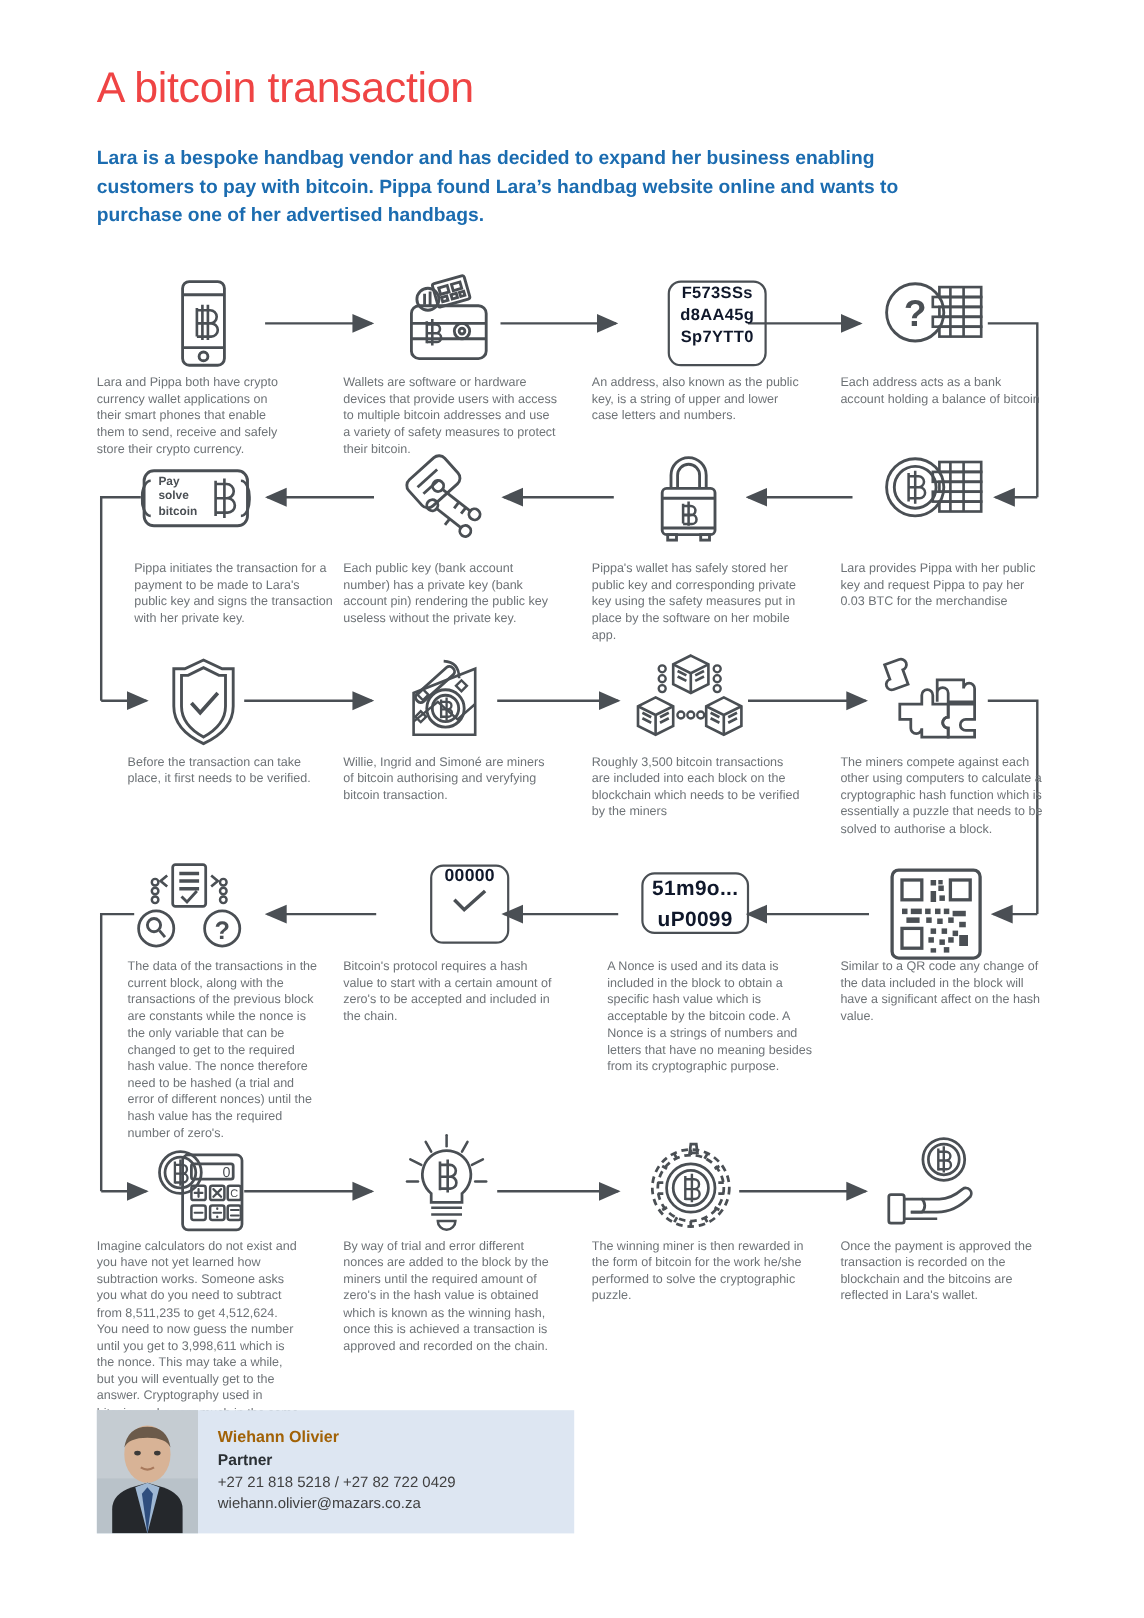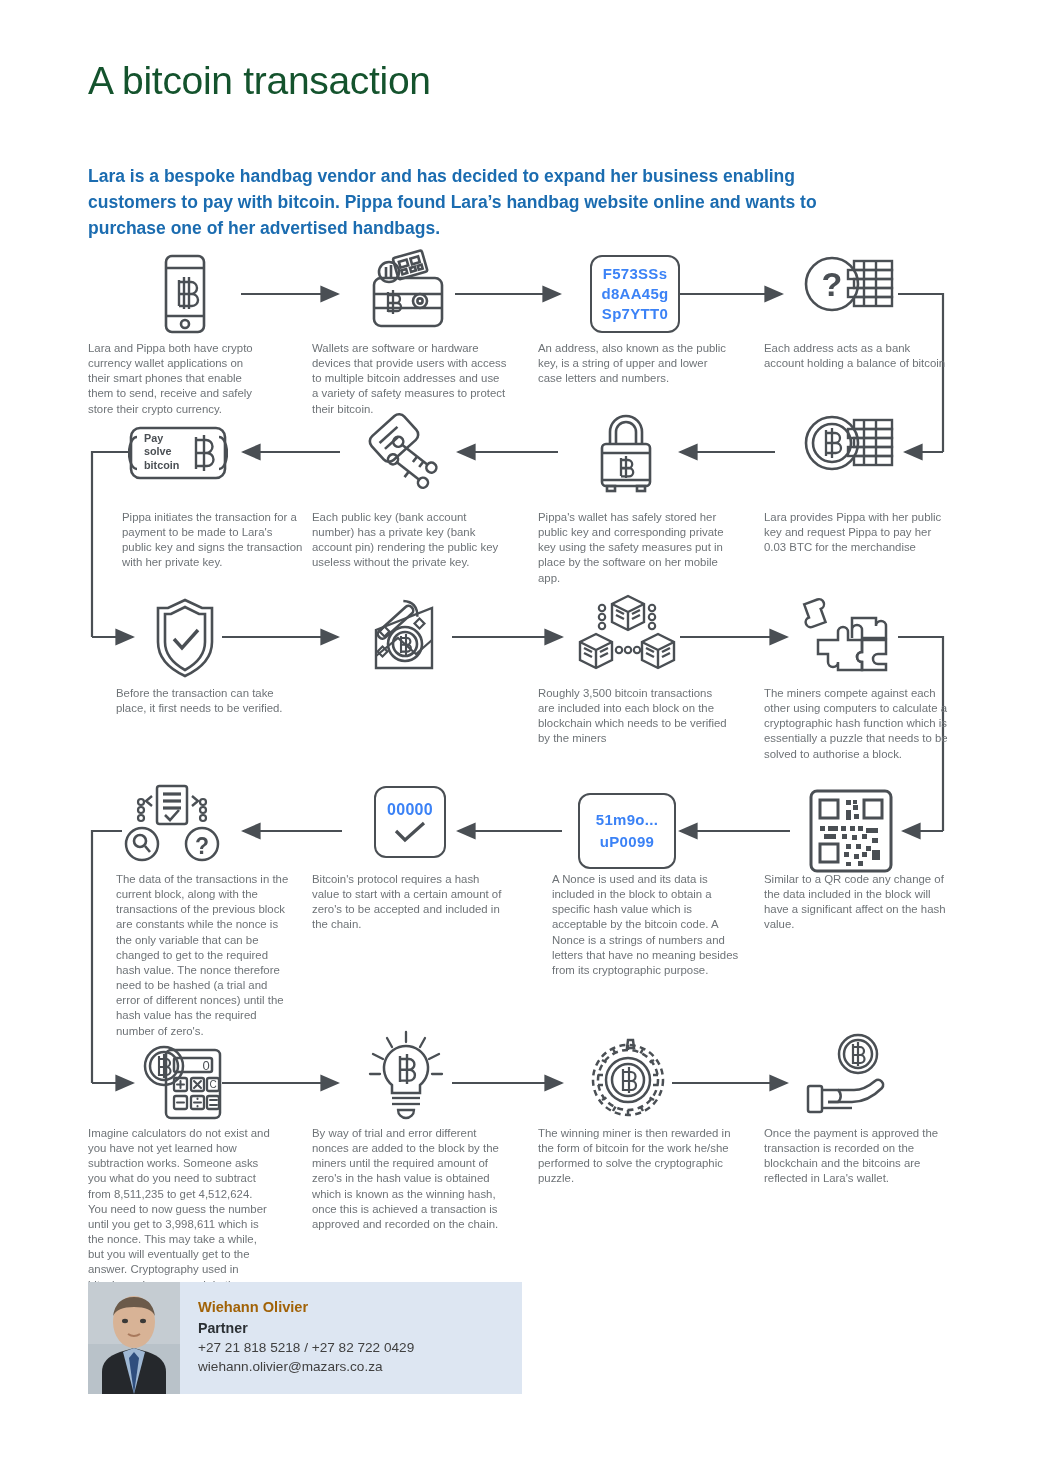--- a/index.html
+++ b/index.html
@@ -16,34 +16,33 @@
     overflow: hidden;
   }
 
   
   #page-title {
     position: absolute;
     left: 88px;
     top: 60px;
     font-size: 39px;
     font-weight: 400;
-    color: #14532d;
+    color: #ef4444;
     letter-spacing: -0.3px;
     line-height: 1.1;
   }
   #intro-text {
     position: absolute;
     left: 88px;
     top: 131px;
     width: 760px;
     font-size: 17.5px;
     font-weight: bold;
     color: #1b6cb0;
     line-height: 1.48;
-    margin-top: 33px;
   }
 
   
   #flow {
     position: absolute;
     left: 0;
     top: 0;
     width: 1040px;
     height: 1471px;
   }
@@ -71,24 +70,24 @@
   }
 
   
   .chip {
     box-sizing: border-box;
     border: 2.6px solid #4a4f54;
     border-radius: 12px;
     display: flex;
     flex-direction: column;
     align-items: center;
-    justify-content: center;
-    color: #3b82f6;
+    color: #0f172a;
     font-weight: bold;
     letter-spacing: 0.3px;
+    margin-left: 17px;
   }
   .chip .line { white-space: pre; }
 
   
   #contact-card {
     position: absolute;
     left: 88px;
     top: 1282px;
     width: 434px;
     height: 112px;
@@ -331,20 +330,21 @@
         <rect x="21" y="52" width="7" height="7" transform="rotate(45 24.5 55.5)"></rect>
       </g>
       <circle cx="47" cy="48" r="17"></circle>
         <circle cx="47" cy="48" r="12"></circle>
       <g stroke-width="2.1">
         <path d="M43 40 v17 M48 38 v21"></path>
         <path d="M43 42 h6 a3.4 3.4 0 0 1 0 6.8 h-6 M43 48.8 h6.5 a3.4 3.4 0 0 1 0 6.8 h-6.5"></path>
       </g>
     </svg>
   </div>
+  <div class="caption" style="left:312px;top:686px;width:194px;">Willie, Ingrid and Simoné are miners of bitcoin authorising and veryfying bitcoin transaction.</div>
 
   <div class="icon-box" style="left:572px;top:594px;width:110px;height:88px;">
     <svg width="110" height="88" viewBox="0 0 110 88" fill="none" stroke="#4a4f54" stroke-width="2.4">
 
       <g transform="translate(40,2)">
         <path d="M16 0 L32 8 L32 26 L16 34 L0 26 L0 8 Z"></path>
         <path d="M0 8 L16 16 L32 8 M16 16 L16 34"></path>
         <path d="M4 14 L12 18 M4 19 L12 23 M20 18 L28 14 M20 23 L28 19"></path>
       </g>
 
@@ -420,21 +420,21 @@
           <rect x="46" y="66" width="5" height="5"></rect>
         <rect x="54" y="64" width="5" height="5"></rect>
         <rect x="64" y="62" width="8" height="10"></rect>
         <rect x="38" y="74" width="5" height="4"></rect>
           <rect x="50" y="73" width="5" height="5"></rect>
       </g>
     </svg>
   </div>
   <div class="caption" style="left:764px;top:872px;width:190px;">Similar to a QR code any change of the data included in the block will have a significant affect on the hash value.</div>
 
-  <div class="chip" style="position:absolute;left:578px;top:793px;width:98px;height:76px;font-size:15px;line-height:1.45;">
+  <div class="chip" style="position:absolute;left:566px;top:793px;width:98px;height:56px;font-size:19px;line-height:1.45;">
     <span class="line">51m9o...</span>
     <span class="line">uP0099</span>
   </div>
   <div class="caption" style="left:552px;top:872px;width:192px;">A Nonce is used and its data is included in the block to obtain a specific hash value which is acceptable by the bitcoin code. A Nonce is a strings of numbers and letters that have no meaning besides from its cryptographic purpose.</div>
 
   <div class="chip" style="position:absolute;left:374px;top:786px;width:72px;height:72px;font-size:16px;">
     <span class="line" style="margin-bottom:2px;">00000</span>
     <svg width="34" height="22" viewBox="0 0 34 22" fill="none" stroke="#4a4f54" stroke-width="3.2">
       <path d="M3 10 L12 19 L31 2"></path>
     </svg>

